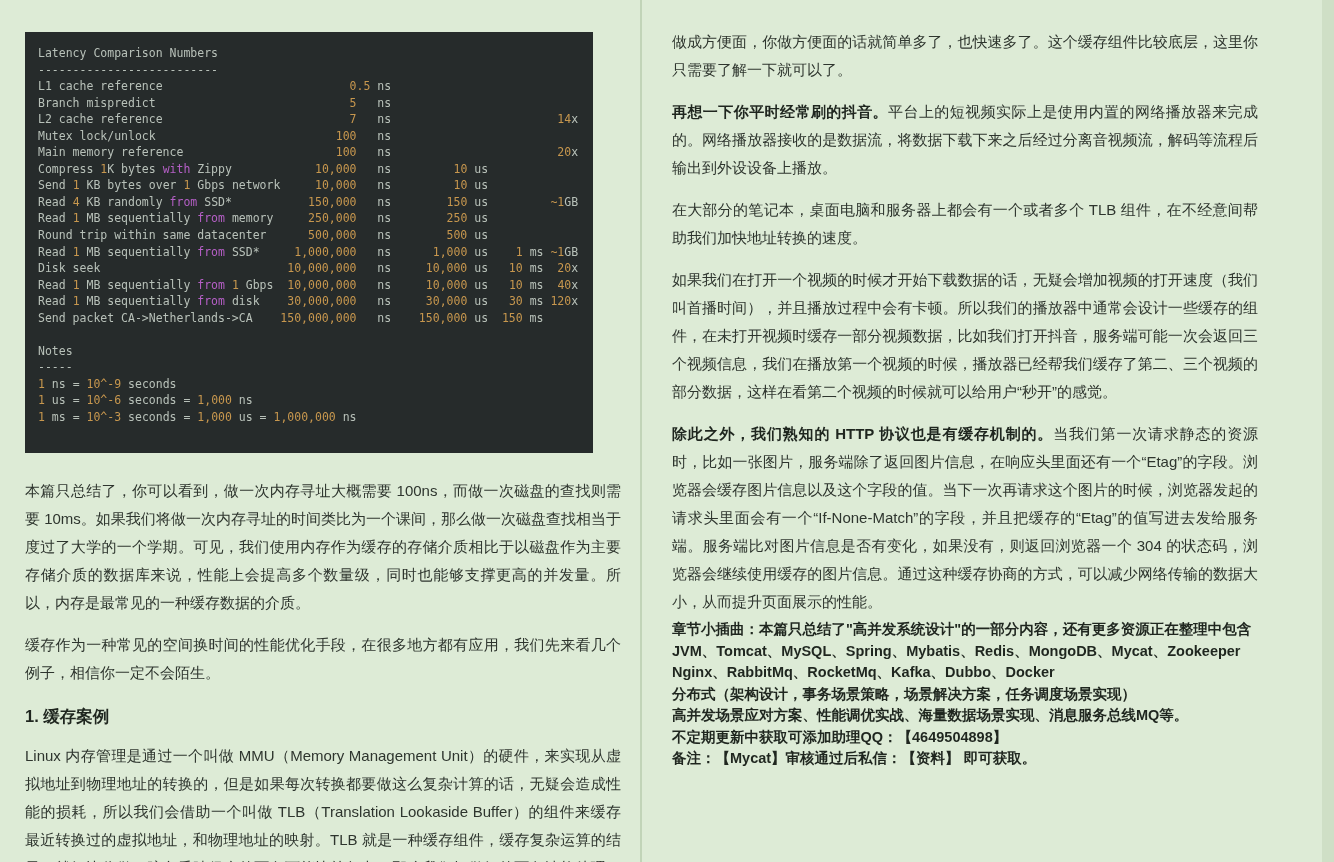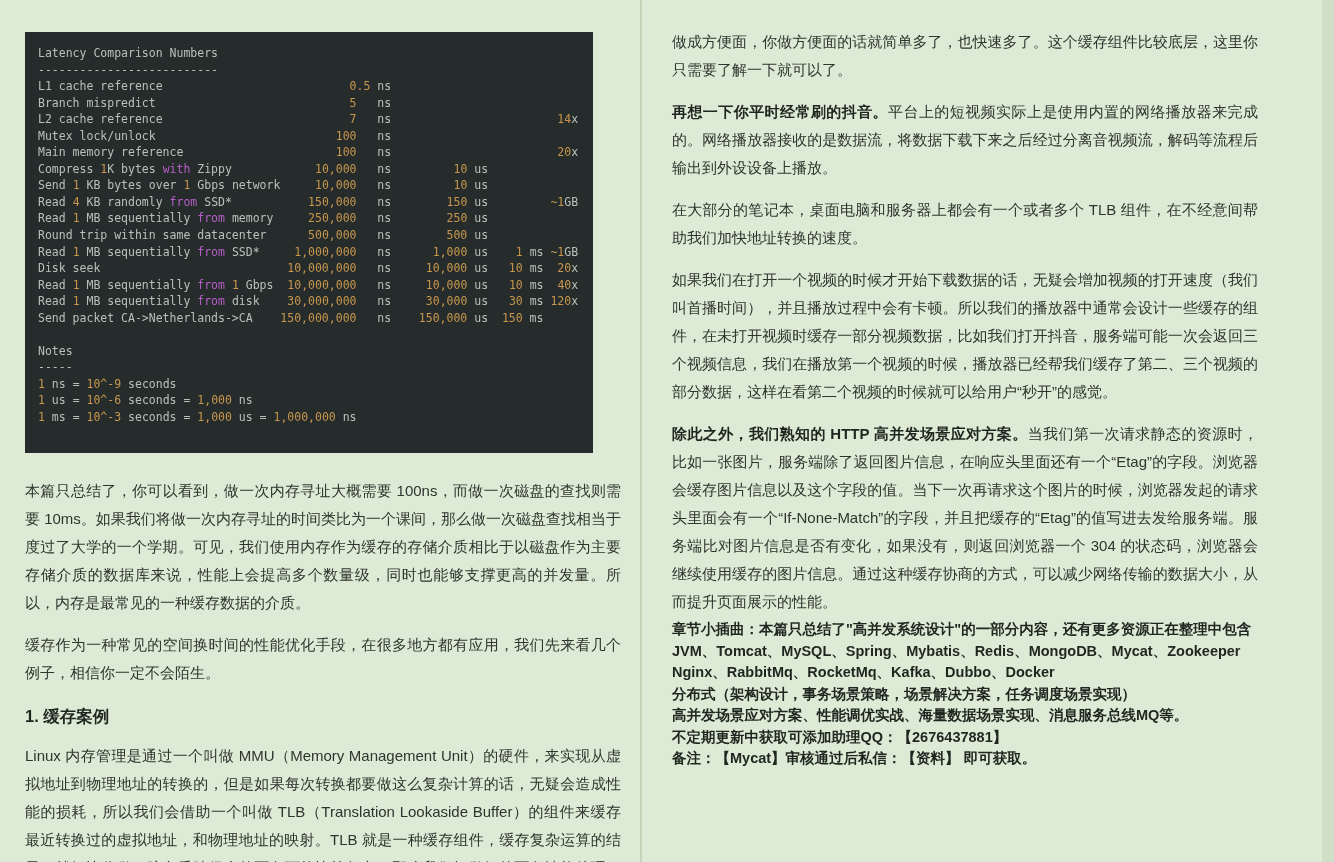--- a/index.html
+++ b/index.html
@@ -80,25 +80,25 @@
     <p class="para">缓存作为一种常见的空间换时间的性能优化手段，在很多地方都有应用，我们先来看几个例子，相信你一定不会陌生。</p>
     <h3 class="heading">1. 缓存案例</h3>
     <p class="para">Linux 内存管理是通过一个叫做 MMU（Memory Management Unit）的硬件，来实现从虚拟地址到物理地址的转换的，但是如果每次转换都要做这么复杂计算的话，无疑会造成性能的损耗，所以我们会借助一个叫做 TLB（Translation Lookaside Buffer）的组件来缓存最近转换过的虚拟地址，和物理地址的映射。TLB 就是一种缓存组件，缓存复杂运算的结果，就好比你做一碗色香味俱全的面条可能比较复杂，那么我们把做好的面条油炸处理一下</p>
   </div>
 
   <div class="col col-right">
     <p class="para first">做成方便面，你做方便面的话就简单多了，也快速多了。这个缓存组件比较底层，这里你只需要了解一下就可以了。</p>
     <p class="para"><span class="lead-bold">再想一下你平时经常刷的抖音。</span><span>平台上的短视频实际上是使用内置的网络播放器来完成的。网络播放器接收的是数据流，将数据下载下来之后经过分离音视频流，解码等流程后输出到外设设备上播放。</span></p>
     <p class="para">在大部分的笔记本，桌面电脑和服务器上都会有一个或者多个 TLB 组件，在不经意间帮助我们加快地址转换的速度。</p>
     <p class="para">如果我们在打开一个视频的时候才开始下载数据的话，无疑会增加视频的打开速度（我们叫首播时间），并且播放过程中会有卡顿。所以我们的播放器中通常会设计一些缓存的组件，在未打开视频时缓存一部分视频数据，比如我们打开抖音，服务端可能一次会返回三个视频信息，我们在播放第一个视频的时候，播放器已经帮我们缓存了第二、三个视频的部分数据，这样在看第二个视频的时候就可以给用户“秒开”的感觉。</p>
-    <p class="para"><span class="lead-bold">除此之外，我们熟知的 HTTP 高并发场景应对方案。</span><span>当我们第一次请求静态的资源时，比如一张图片，服务端除了返回图片信息，在响应头里面还有一个“Etag”的字段。浏览器会缓存图片信息以及这个字段的值。当下一次再请求这个图片的时候，浏览器发起的请求头里面会有一个“If-None-Match”的字段，并且把缓存的“Etag”的值写进去发给服务端。服务端比对图片信息是否有变化，如果没有，则返回浏览器一个 304 的状态码，浏览器会继续使用缓存的图片信息。通过这种缓存协商的方式，可以减少网络传输的数据大小，从而提升页面展示的性能。</span></p>
+    <p class="para"><span class="lead-bold">除此之外，我们熟知的 HTTP 协议也是有缓存机制的。</span><span>当我们第一次请求静态的资源时，比如一张图片，服务端除了返回图片信息，在响应头里面还有一个“Etag”的字段。浏览器会缓存图片信息以及这个字段的值。当下一次再请求这个图片的时候，浏览器发起的请求头里面会有一个“If-None-Match”的字段，并且把缓存的“Etag”的值写进去发给服务端。服务端比对图片信息是否有变化，如果没有，则返回浏览器一个 304 的状态码，浏览器会继续使用缓存的图片信息。通过这种缓存协商的方式，可以减少网络传输的数据大小，从而提升页面展示的性能。</span></p>
     <div class="insert">
         <div>章节小插曲：本篇只总结了"高并发系统设计"的一部分内容，还有更多资源正在整理中包含</div>
         <div>JVM、Tomcat、MySQL、Spring、Mybatis、Redis、MongoDB、Mycat、Zookeeper</div>
         <div>Nginx、RabbitMq、RocketMq、Kafka、Dubbo、Docker</div>
         <div>分布式（架构设计，事务场景策略，场景解决方案，任务调度场景实现）</div>
         <div>高并发场景应对方案、性能调优实战、海量数据场景实现、消息服务总线MQ等。</div>
-        <div>不定期更新中获取可添加助理QQ：【2676437881】</div>
+        <div>不定期更新中获取可添加助理QQ：【4649504898】</div>
         <div>备注：【Mycat】审核通过后私信：【资料】 即可获取。</div>
       </div>
   </div>
 
 </div>
 
 </body></html>

